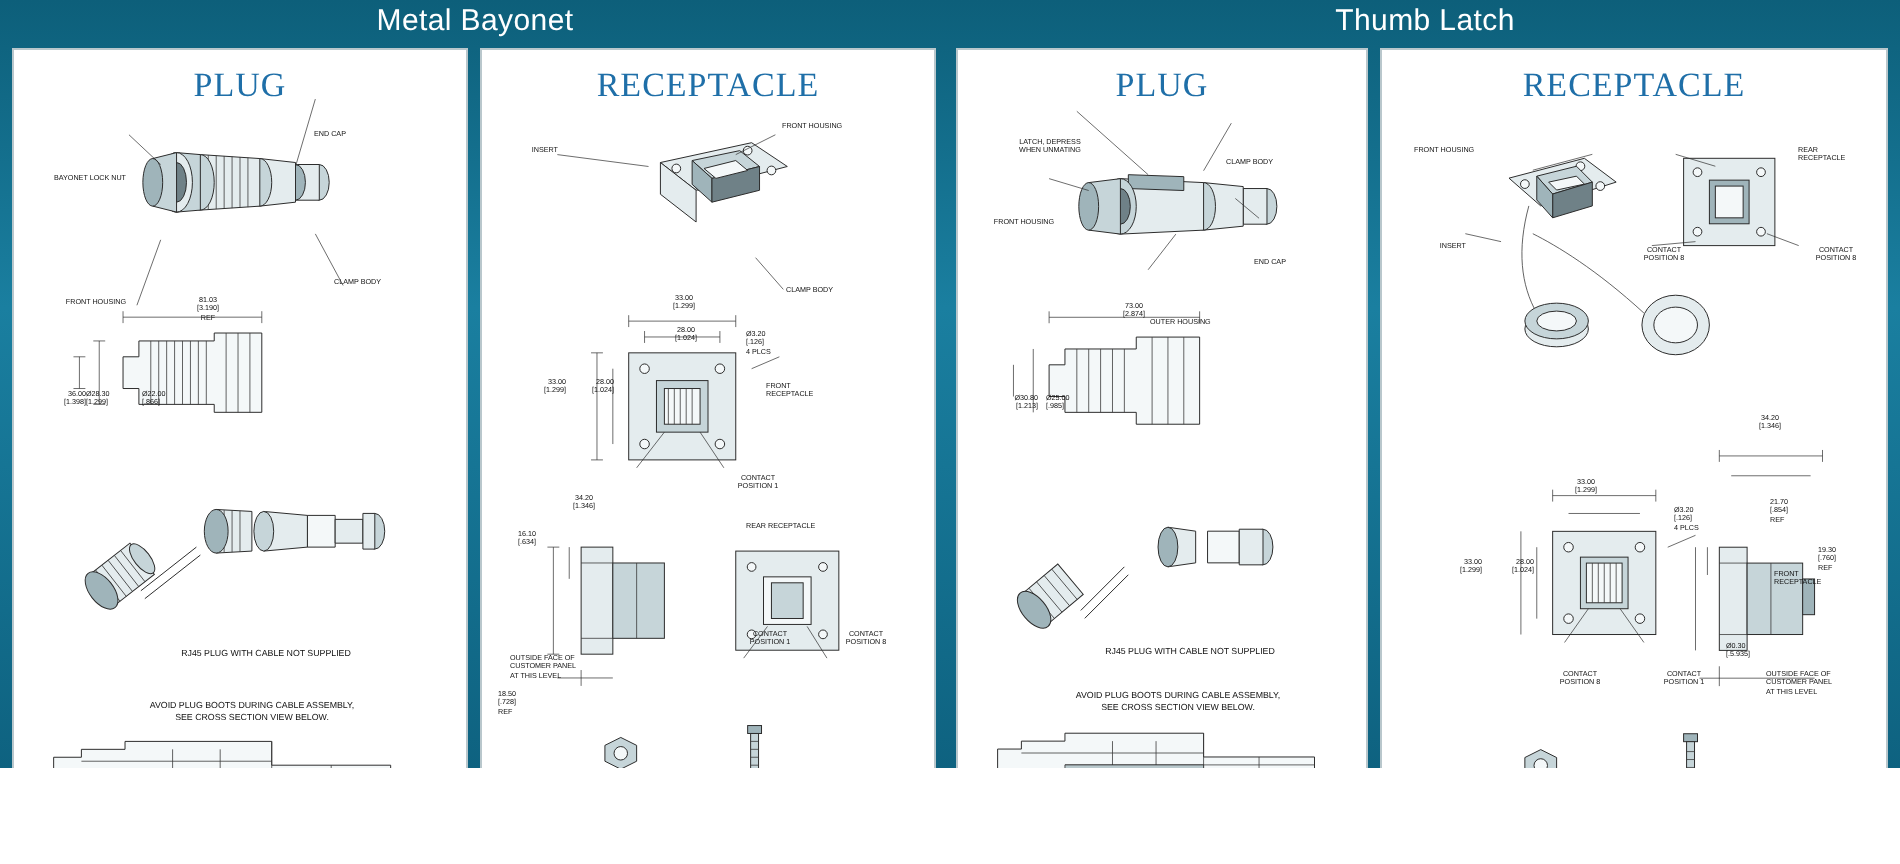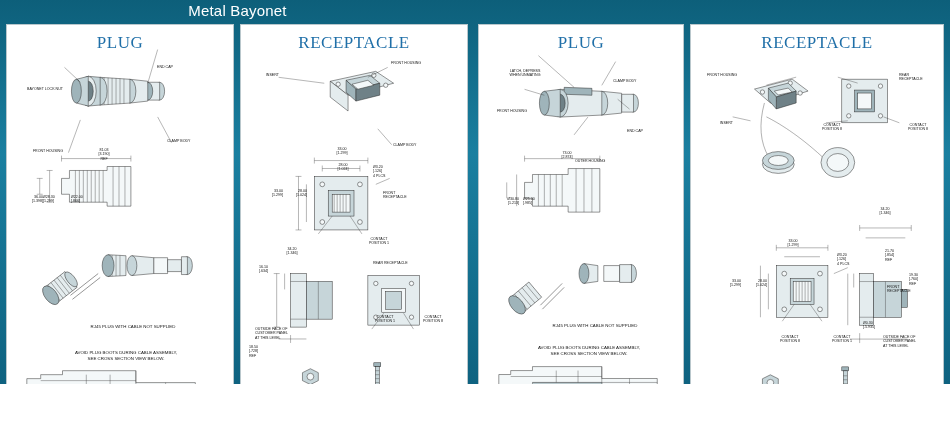--- a/index.html
+++ b/index.html
@@ -84,20 +84,21 @@
   .fill-w { fill: #f4f8f9; stroke: #2b2b2b; stroke-width: 0.5; }
   .dim { stroke: #2b2b2b; stroke-width: 0.35; fill: none; }
   .hatch-a { fill: #b9c9cd; stroke:#2b2b2b; stroke-width:0.4;}
 </style>
 </head>
 <body>
 
 <div id="page">
 
   <div class="group-title" id="group-metal">Metal Bayonet</div>
+  <div class="group-title" id="group-thumb">Thumb Latch</div>
 
   <div class="panel" id="panel-1">
     <div class="panel-title">PLUG</div>
 
     <svg class="canvas" viewBox="0 0 228 400">
 
       <g transform="translate(58,38)">
 
         <ellipse cx="96" cy="28" rx="5" ry="9" class="fill-m"></ellipse>
         <path class="fill-l" d="M84,19 L96,19 L96,37 L84,37 Z"></path>

